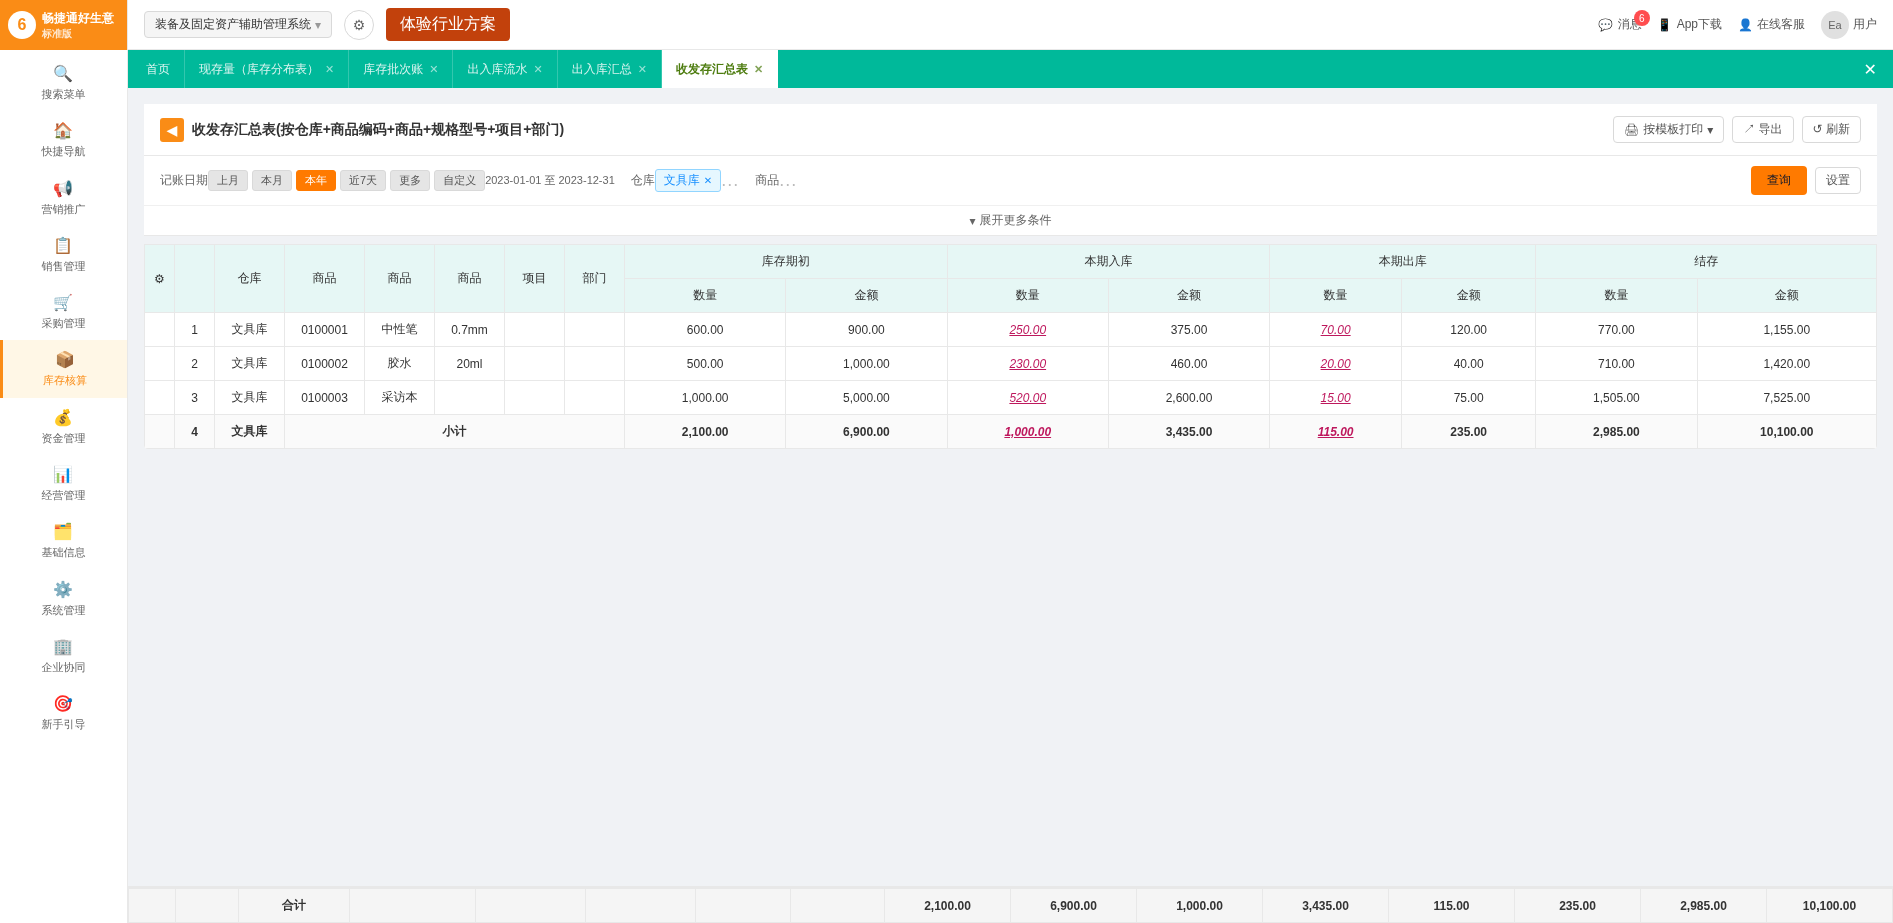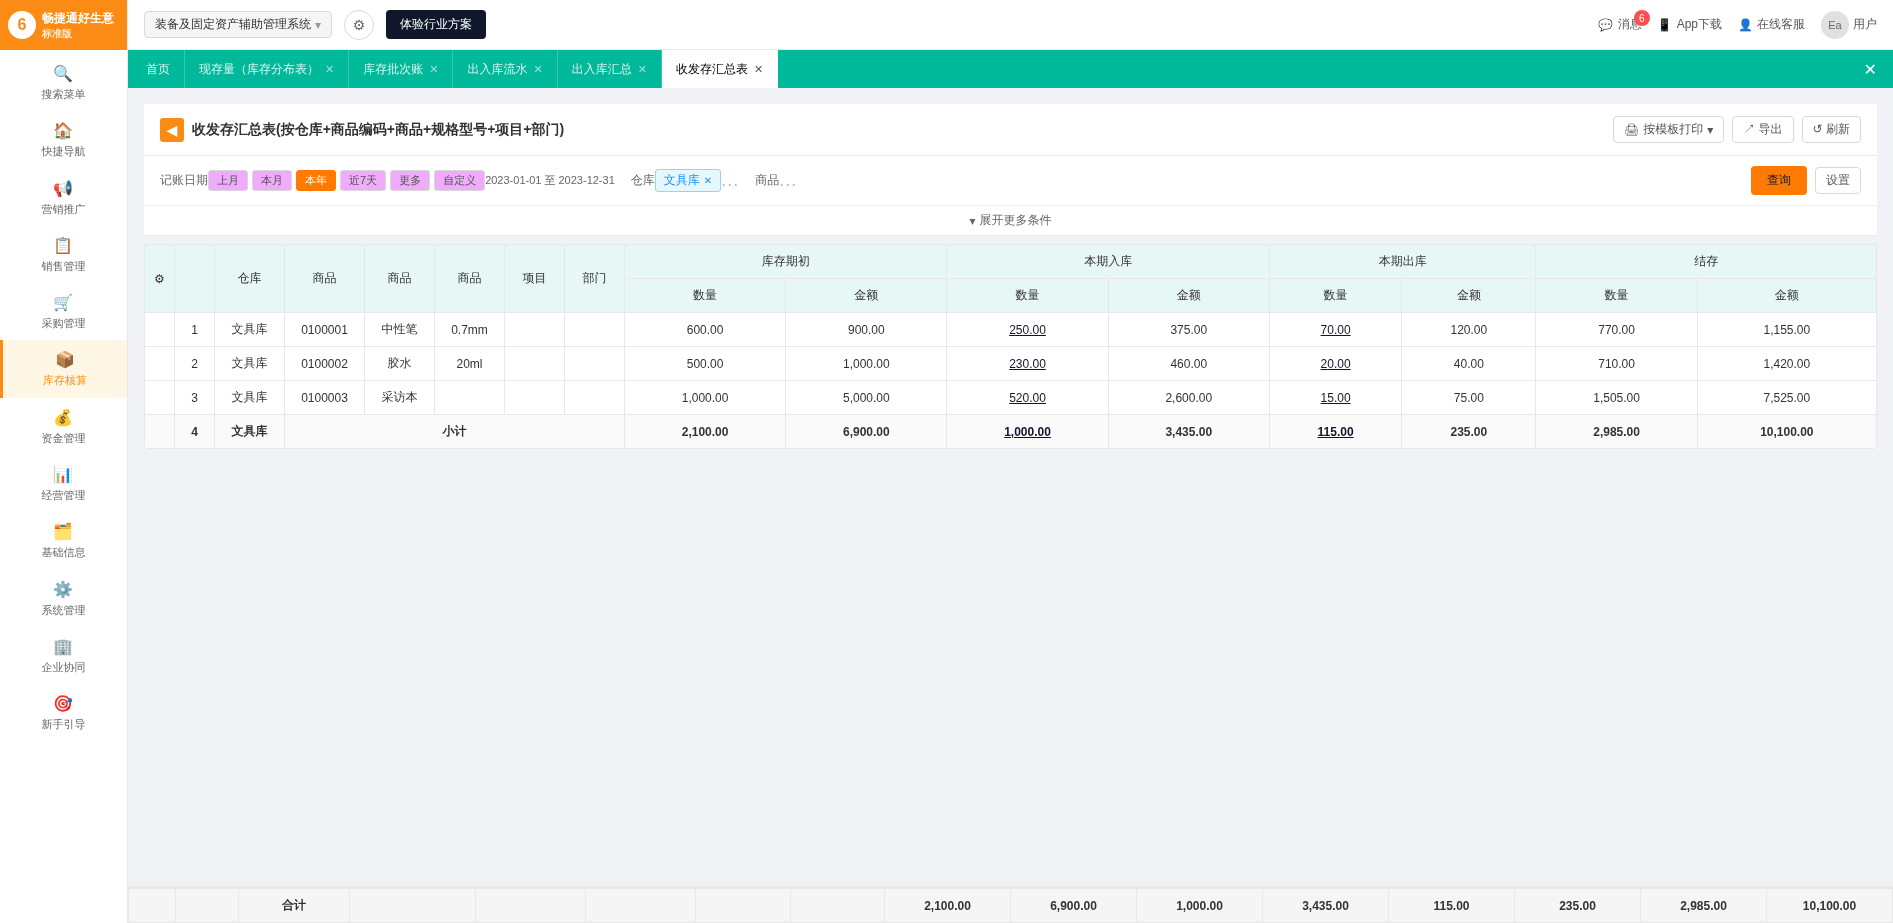--- a/index.html
+++ b/index.html
@@ -16,53 +16,53 @@
     .sidebar-item.active::left { border-left: 3px solid #fa8c16; }
     .sidebar-item-label { text-align: center; line-height: 1.3; }
 
     
     .main { flex: 1; display: flex; flex-direction: column; overflow: hidden; }
 
     
     .topbar { background: #fff; height: 50px; display: flex; align-items: center; padding: 0 16px; border-bottom: 1px solid #e8e8e8; gap: 12px; flex-shrink: 0; }
     .topbar-system { background: #f5f5f5; border: 1px solid #d9d9d9; border-radius: 4px; padding: 4px 10px; font-size: 12px; display: flex; align-items: center; gap: 4px; }
     .settings-btn { width: 30px; height: 30px; border-radius: 50%; border: 1px solid #d9d9d9; background: white; display: flex; align-items: center; justify-content: center; cursor: pointer; font-size: 14px; color: #666; }
-    .experience-btn { background: #0f172a; color: white; border: none; padding: 6px 14px; border-radius: 4px; font-size: 12px; cursor: pointer; }
+    .experience-btn { background: #c2410c; color: white; border: none; padding: 6px 14px; border-radius: 4px; font-size: 16px; cursor: pointer; }
     .topbar-right { display: flex; align-items: center; gap: 16px; margin-left: auto; }
     .topbar-right-item { display: flex; align-items: center; gap: 4px; font-size: 12px; color: #555; cursor: pointer; position: relative; }
     .notif-badge { background: #ff4d4f; color: white; border-radius: 50%; width: 16px; height: 16px; font-size: 10px; display: flex; align-items: center; justify-content: center; position: absolute; top: -6px; right: -8px; }
     .user-avatar { width: 28px; height: 28px; border-radius: 50%; background: #e0e0e0; display: flex; align-items: center; justify-content: center; font-size: 11px; color: #666; }
 
     
     .tabbar { background: #00b99a; display: flex; align-items: center; height: 38px; flex-shrink: 0; padding: 0 4px; }
     .tab { display: flex; align-items: center; padding: 16px 14px; height: 100%; color: rgba(255,255,255,0.85); font-size: 12px; cursor: pointer; gap: 6px; white-space: nowrap; border-right: 1px solid rgba(255,255,255,0.2); }
-    .tab.active { background: white; color: #000000; font-weight: normal; }
+    .tab.active { background: white; color: #4d7c0f; font-weight: bold; }
     .tab .tab-close { opacity: 0.7; font-size: 11px; }
     .tabbar-close { margin-left: auto; color: white; font-size: 16px; padding: 0 12px; cursor: pointer; }
 
     
     .content { flex: 1; overflow-y: auto; padding: 16px; background: #f0f2f5; }
     .page-title { font-size: 14px; font-weight: bold; color: #333; }
     .date-shortcuts { display: flex; align-items: center; gap: 4px; }
-    .date-btn { padding: 2px 8px; border: 1px solid #d9d9d9; border-radius: 3px; background: #f0abfc; font-size: 11px; cursor: pointer; color: #555; }
+    .date-btn { padding: 2px 8px; border: 1px solid #d9d9d9; border-radius: 3px; background: #e5e5e5; font-size: 11px; cursor: pointer; color: #555; }
     .date-btn.active { background: #ff7a00; color: white; border-color: #ff7a00; }
     .warehouse-tag { background: #e6f7ff; border: 1px solid #91d5ff; border-radius: 3px; padding: 2px 8px; font-size: 12px; color: #1890ff; display: flex; align-items: center; gap: 4px; }
     .warehouse-tag .tag-close { cursor: pointer; color: #1890ff; font-size: 10px; }
     .expand-btn { color: #666; font-size: 12px; cursor: pointer; background: none; border: none; display: flex; align-items: center; gap: 4px; }
     .btn-orange { background: #ff7a00; color: #0f172a; border: none; padding: 6px 16px; border-radius: 4px; font-size: 12px; cursor: pointer; }
     .btn-default { background: white; color: #555; border: 1px solid #d9d9d9; padding: 4px 10px; border-radius: 4px; font-size: 12px; cursor: pointer; }
     .btn-print { background: white; color: #555; border: 1px solid #d9d9d9; padding: 4px 10px; border-radius: 4px; font-size: 12px; cursor: pointer; display: flex; align-items: center; gap: 4px; }
 
     
     .table-container { background: white; border-radius: 0 0 4px 4px; overflow: hidden; }
     .data-table { width: 100%; border-collapse: collapse; font-size: 12px; }
     .data-table th { background: #e6f7f5; color: #333; font-weight: 500; text-align: center; padding: 8px 6px; border: 1px solid #e8e8e8; white-space: nowrap; }
     .data-table td { padding: 8px 6px; border: 1px solid #e8e8e8; text-align: center; color: #333; }
     .data-table .subtotal-row td { background: #fafafa; font-weight: bold; }
-    .data-table .link { color: #0f172a; text-decoration: underline; cursor: pointer; }
+    .data-table .link { color: #be185d; text-decoration: underline; cursor: pointer; font-style: italic; }
     .footer-row { background: #f5f5f5; font-weight: bold; }
     .settings-col { width: 30px; }
 
     .arrow-btn { width: 24px; height: 24px; background: #fa8c16; color: white; border: none; border-radius: 3px; cursor: pointer; font-size: 14px; display: flex; align-items: center; justify-content: center; flex-shrink: 0; }
   </style>
 </head>
 <body>
 
 <div class="sidebar">
   <div class="sidebar-logo">

